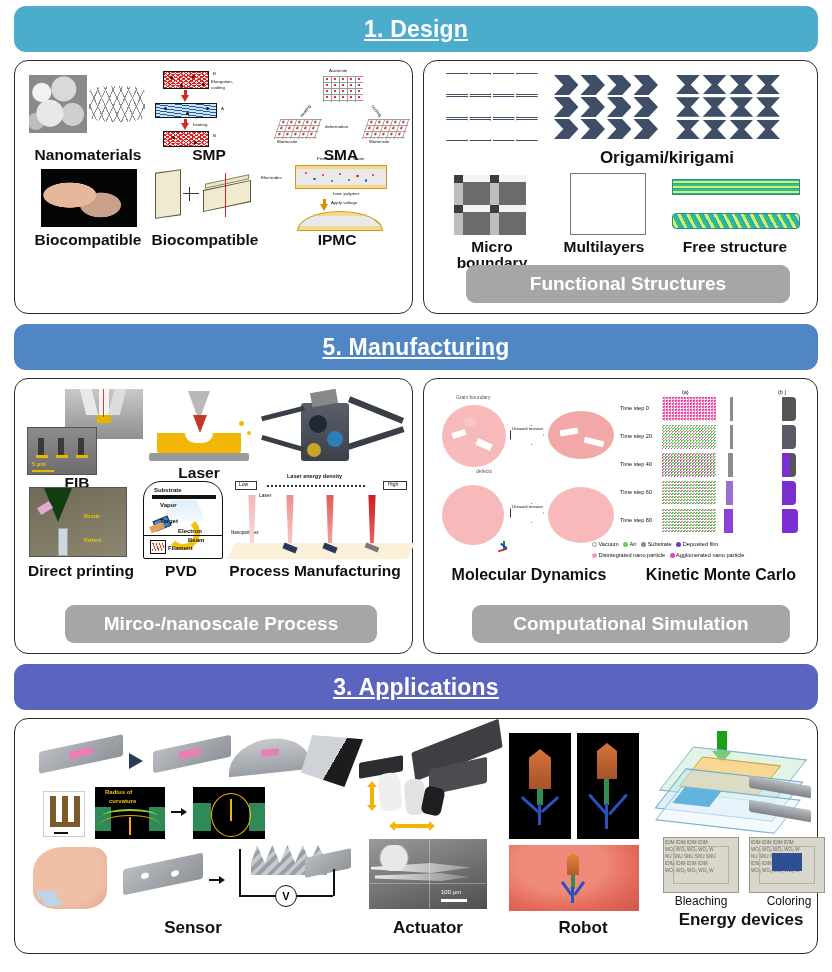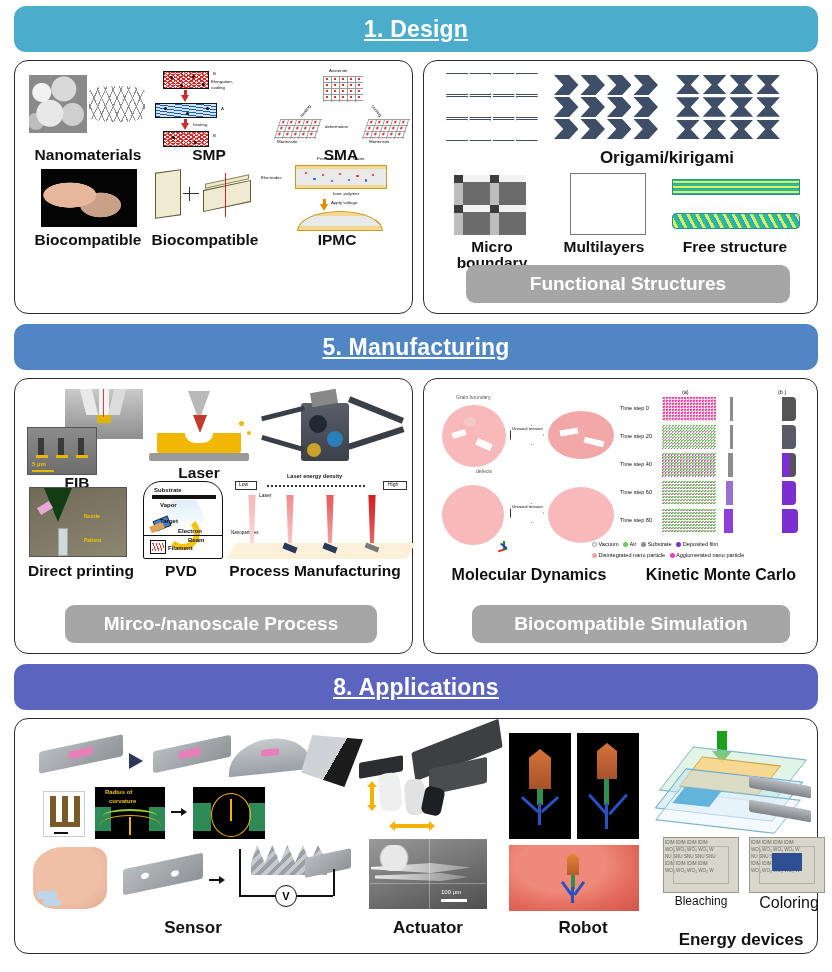--- a/index.html
+++ b/index.html
@@ -589,25 +589,25 @@
             <span class="lg-dot" style="background:#f4a0a8;"></span>
             <span>Disintegrated nano particle</span>&nbsp;&nbsp;
             <span class="lg-dot" style="background:#ef3cbf;"></span>
             <span>Agglomerated nano particle</span>
           </div>
         </div>
 
         <div class="caption" style="position:absolute;left:2px;top:180px;width:190px;font-size:16px;">Molecular Dynamics</div>
         <div class="caption" style="position:absolute;left:192px;top:180px;width:194px;font-size:16px;">Kinetic Monte Carlo</div>
       </div>
-      <div class="pill" style="position:absolute;left:38px;bottom:8px;width:318px;">Biocompatible Simulation</div>
+      <div class="pill" style="position:absolute;left:38px;bottom:8px;width:318px;">Computational Simulation</div>
     </div>
   </div>
 
-  <div class="section-header hdr-applications" style="margin-top:10px;">8. Applications</div>
+  <div class="section-header hdr-applications" style="margin-top:10px;">3. Applications</div>
 
   <div class="panel-row">
     <div class="panel" style="width:814px;height:236px;padding-bottom:4px;">
       <div class="panel-body">
 
         <div style="position:absolute;left:6px;top:2px;width:330px;height:190px;">
           <div class="plate" style="position:absolute;left:10px;top:14px;width:84px;height:22px;border-radius:3px;">
             <div class="plate-pink" style="position:absolute;left:30px;top:6px;width:24px;height:8px;border-radius:2px;"></div>
           </div>
           <div style="position:absolute;left:100px;top:24px;width:0;height:0;border-top:8px solid transparent;border-bottom:8px solid transparent;border-left:14px solid #2b3a5a;"></div>
@@ -752,24 +752,24 @@
 
           <div class="wo3-tile" style="position:absolute;left:96px;top:108px;width:76px;height:56px;">
             <div class="inner-ring"></div>
             <div>IDIM IDIM IDIM IDIM</div>
             <div>WO₃ WO₃ WO₃ WO₃ W</div>
             <div>NU SNU SNU SNU SNU</div>
             <div>IDIM IDIM IDIM IDIM</div>
             <div>WO₃ WO₃ WO₃ WO₃ W</div>
             <div class="wo3-blue"></div>
           </div>
-          <div class="caption sm" style="position:absolute;left:92px;top:166px;width:88px;font-weight:normal;font-size:16px;">Coloring</div>
+          <div class="caption sm" style="position:absolute;left:92px;top:166px;width:88px;font-weight:normal;font-size:12px;">Coloring</div>
         </div>
 
         <div class="caption" style="position:absolute;left:100px;top:192px;width:140px;font-size:17px;">Sensor</div>
         <div class="caption" style="position:absolute;left:330px;top:192px;width:150px;font-size:17px;">Actuator</div>
         <div class="caption" style="position:absolute;left:490px;top:192px;width:140px;font-size:17px;">Robot</div>
-        <div class="caption" style="position:absolute;left:628px;top:204px;width:180px;font-size:17px;">Energy devices</div>
+        <div class="caption" style="position:absolute;left:628px;top:184px;width:180px;font-size:17px;">Energy devices</div>
       </div>
     </div>
   </div>
 
 </div>
 
 </body></html>

